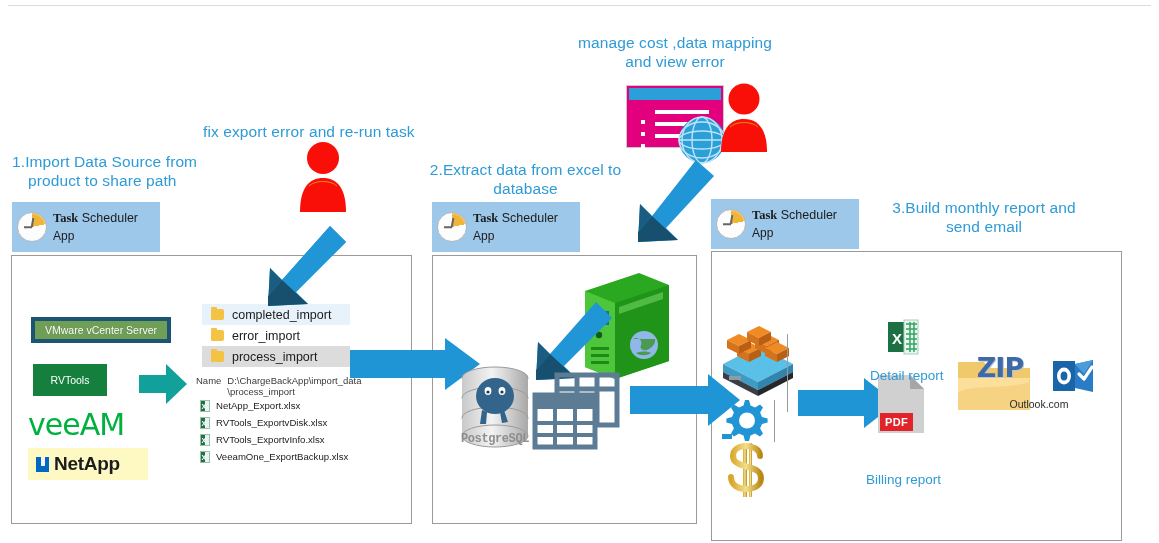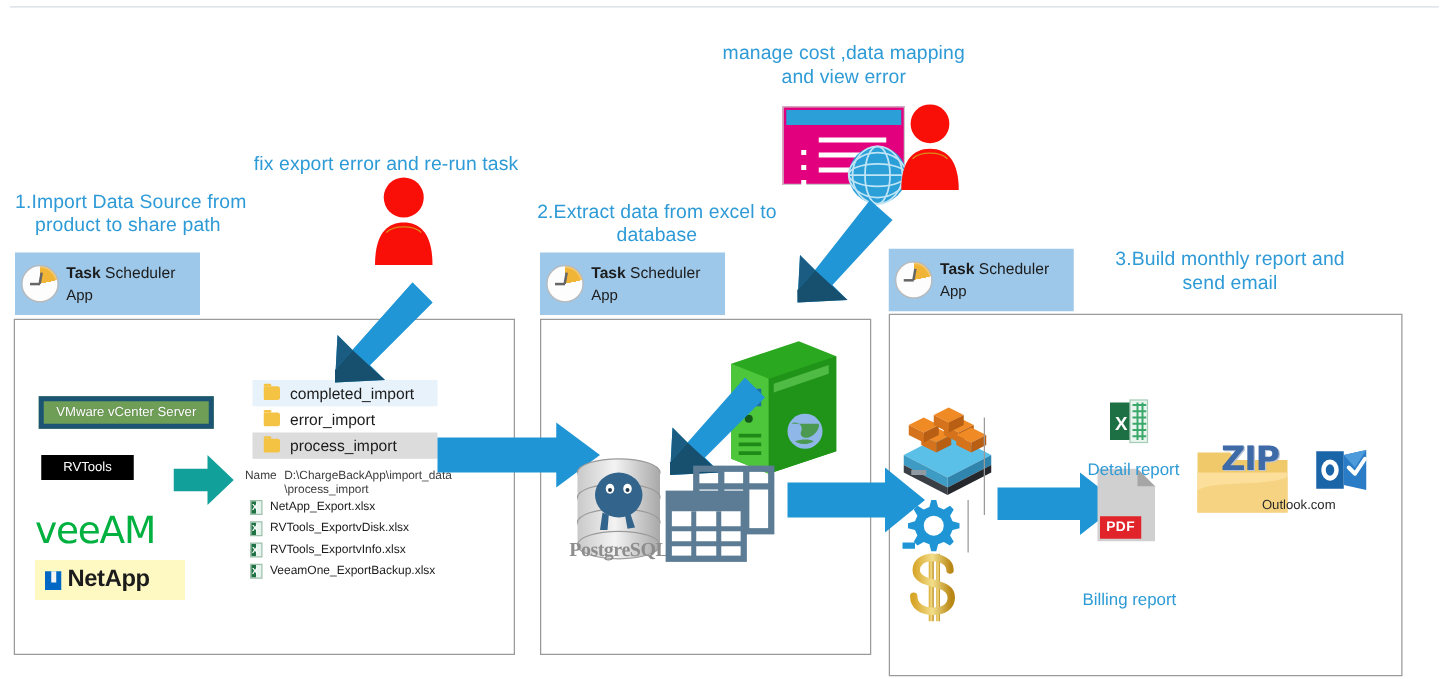--- a/index.html
+++ b/index.html
@@ -28,28 +28,28 @@
   .ts-badge{height:50px;background:#9dc8ea;display:flex;align-items:center;padding-left:5px;box-sizing:border-box;}
   .ts-clock{width:28px;height:28px;border-radius:50%;background:
       conic-gradient(from 0deg,#f0b537 0deg 78deg,#fdfdfd 78deg 360deg);
      border:1.5px solid #b9b9b9;position:relative;flex:0 0 auto;margin-right:6px;box-shadow:inset 0 0 2px #fff;}
   .ts-clock:after{content:"";position:absolute;left:50%;top:50%;width:1.5px;height:9px;background:#666;
      transform-origin:top center;transform:translate(-50%,0) rotate(190deg);}
   .ts-clock:before{content:"";position:absolute;left:50%;top:50%;width:1.5px;height:8px;background:#666;
      transform-origin:top center;transform:translate(-50%,0) rotate(90deg);}
   .ts-text{display:flex;flex-direction:column;justify-content:center;line-height:15px;}
   .ts-title{font-size:12.5px;color:#1c1c1c;}
-  .ts-title b{font-weight:bold;}
+  .ts-title b{font-weight:bold;font-family:Liberation Serif, serif;}
   .ts-sub{font-size:12px;color:#1c1c1c;margin-top:3px;}
 
   
   .tile{display:flex;align-items:center;justify-content:center;box-sizing:border-box;font-size:10.5px;color:#ffffff;}
   #vcenter-tile{left:31px;top:317px;width:140px;height:26px;background:#6f9e57;border:4px solid #1b5573;
      text-shadow:0 0 1px rgba(0,0,0,.25);}
-  #rvtools-tile{left:33px;top:364px;width:74px;height:20px;background:#000000;}
+  #rvtools-tile{left:33px;top:364px;width:74px;height:32px;background:#15803d;}
   #veeam-logo{left:28px;top:408px;width:120px;height:32px;color:#00b140;font-size:30px;font-weight:normal;
      letter-spacing:-1px;display:flex;align-items:center;font-family:"DejaVu Sans",sans-serif;}
   #netapp-logo{left:28px;top:448px;width:120px;height:32px;background:#fef9c3;display:flex;align-items:center;
      padding-left:8px;box-sizing:border-box;}
   #netapp-mark{width:13px;height:15px;background:#0067c5;position:relative;margin-right:5px;flex:0 0 auto;}
   #netapp-mark:after{content:"";position:absolute;left:4.5px;top:0;width:4px;height:9px;background:#f4f4f4;}
   #netapp-word{font-size:19px;font-weight:bold;color:#1c1c1c;letter-spacing:-.3px;}
 
   
   #teal-arrow{left:139px;top:362px;width:48px;height:44px;}
@@ -77,22 +77,22 @@
 
   
   #webwin{left:626px;top:85px;width:98px;height:63px;background:#e3007f;border:1px solid #c9c9c9;box-sizing:border-box;}
   #webwin .bar{height:12px;background:#2a9fd8;margin:2px;}
   #webwin .line{height:4px;background:#fff;margin:6px 14px 0 28px;}
   #webwin .dot{position:absolute;left:14px;width:4px;height:4px;background:#fff;}
   #globe{left:678px;top:116px;width:48px;height:48px;}
 
   
   #pg{left:452px;top:364px;width:86px;height:86px;}
-  #pgtext{left:452px;top:432px;width:86px;text-align:center;font-size:16px;color:#8d8d8d;font-weight:bold;
-     font-family:Liberation Serif, serif;letter-spacing:-.4px;}
+  #pgtext{left:452px;top:432px;width:86px;text-align:center;font-size:12px;color:#8d8d8d;font-weight:bold;
+     font-family:Liberation Mono, monospace;letter-spacing:-.4px;}
   #grid-icon{left:535px;top:375px;width:82px;height:72px;}
   #server-green{left:585px;top:273px;width:84px;height:106px;}
   #server-globe{left:629px;top:330px;width:30px;height:30px;}
 
   
   #rack{left:719px;top:324px;width:78px;height:72px;}
   #gear{left:722px;top:396px;width:46px;height:46px;}
   #dollar{left:727px;top:443px;width:40px;height:54px;}
   #divider3{left:787px;top:334px;width:1px;height:78px;background:#9a9a9a;}
   #divider4{left:774px;top:400px;width:1px;height:42px;background:#9a9a9a;}

